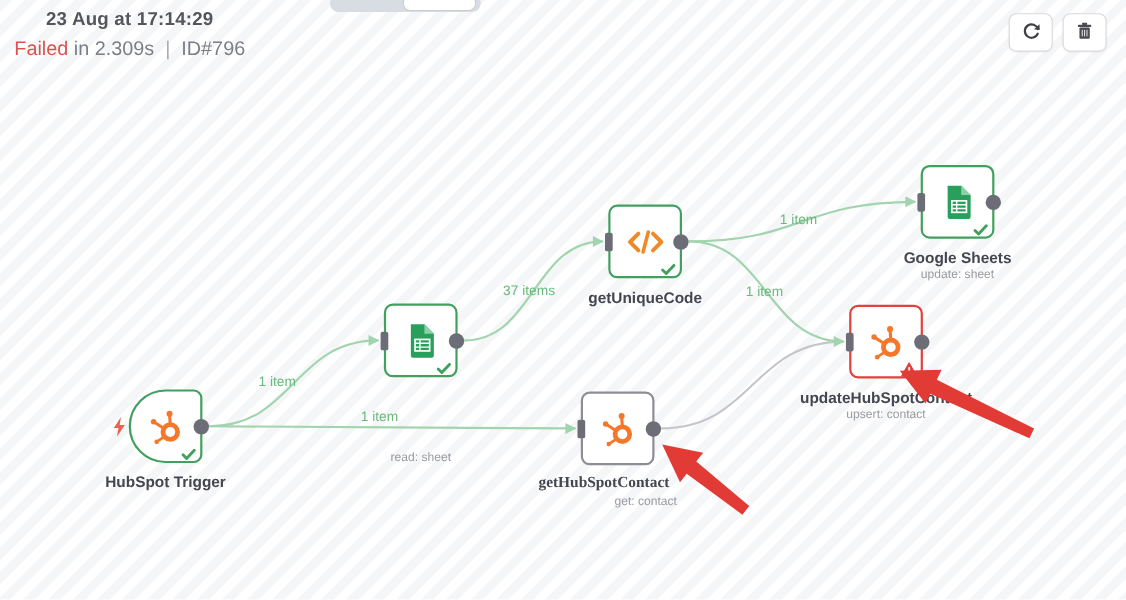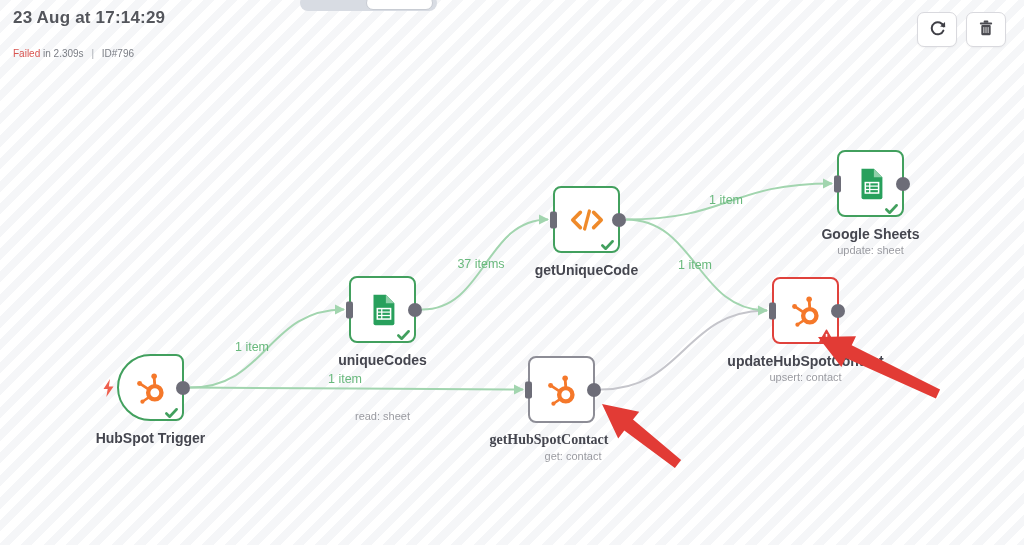--- a/index.html
+++ b/index.html
@@ -4,21 +4,21 @@
 <style>
   html,body{margin:0;padding:0;}
   body{font-family:"Liberation Sans","DejaVu Sans",sans-serif;}
   #canvas{
     position:relative;width:1024px;height:545px;overflow:hidden;
     background:repeating-linear-gradient(135deg,#f5f6f8 0 8px,#ffffff 8px 16px);
   }
   
   .exec-header{position:absolute;left:13px;top:8px;z-index:6;}
   .exec-title{font-size:17px;font-weight:700;color:#54565c;letter-spacing:.2px;text-align:center;}
-  .exec-sub{margin-top:20px;font-size:10px;color:#7b7e85;}
+  .exec-sub{margin-top:6px;font-size:18px;color:#7b7e85;}
   .exec-sub .failed{color:#d9534f;}
   .exec-sub .sep{color:#a9acb3;margin:0 5px;}
   
   .tool-btn{
     position:absolute;top:12px;width:40px;height:35px;background:#fff;
     border:1px solid #d9d9de;border-radius:7px;z-index:6;cursor:pointer;
     display:flex;align-items:center;justify-content:center;
     box-shadow:0 1px 2px rgba(0,0,0,.04);
   }
   #refresh-btn{left:917px;}
@@ -143,21 +143,20 @@
    <line x1="14" y1="22.2" x2="28" y2="22.2" stroke="#fff" stroke-width="1.3"></line>
    <line x1="14" y1="25.8" x2="28" y2="25.8" stroke="#fff" stroke-width="1.3"></line>
    <line x1="18.7" y1="18.5" x2="18.7" y2="29.5" stroke="#fff" stroke-width="1.3"></line>
       </svg>
       <span class="in-port"></span>
       <span class="out-port"></span>
       <svg class="badge" viewBox="0 0 16 15">
         <path d="M2.5 8 L6 11.5 L13.5 3.5" fill="none" stroke="#42a05e" stroke-width="2.8" stroke-linecap="round" stroke-linejoin="round"></path>
       </svg>
     </div>
-    <div class="node-label" style="left: 262.5px; top: 352px;">uniqueCodes</div>
     <div class="node-sublabel" style="left: 262.5px; top: 370px; margin-top: 40px;">read: sheet</div>
     <div class="node success" style="left: 553px; top: 186px;">
       <svg class="n-icon" viewBox="0 0 40 40">
    <polyline points="13,12 5,20 13,28" fill="none" stroke="#ef8a2a" stroke-width="3.8" stroke-linecap="round" stroke-linejoin="round"></polyline>
    <polyline points="27,12 35,20 27,28" fill="none" stroke="#ef8a2a" stroke-width="3.8" stroke-linecap="round" stroke-linejoin="round"></polyline>
    <line x1="22.5" y1="10.5" x2="17.5" y2="29.5" stroke="#ef8a2a" stroke-width="3.4" stroke-linecap="round"></line>
       </svg>
       <span class="in-port"></span>
       <span class="out-port"></span>
       <svg class="badge" viewBox="0 0 16 15">
@@ -189,21 +188,21 @@
    <circle cx="23.3" cy="7.6" r="2.9" fill="#f5782a"></circle>
    <line x1="17.6" y1="21.4" x2="9.6" y2="16.2" stroke="#f5782a" stroke-width="2.9" stroke-linecap="round"></line>
    <circle cx="8" cy="15.2" r="2.6" fill="#f5782a"></circle>
    <line x1="18" y1="29.6" x2="12.4" y2="33.4" stroke="#f5782a" stroke-width="2.6" stroke-linecap="round"></line>
    <circle cx="11" cy="34.4" r="2.2" fill="#f5782a"></circle>
       </svg>
       <span class="in-port"></span>
       <span class="out-port"></span>
     </div>
     <div class="node-label" style="left: 429px; top: 432px; font-family: Liberation Serif, serif;">getHubSpotContact</div>
-    <div class="node-sublabel" style="left: 453px; top: 450px;">get: contact</div>
+    <div class="node-sublabel" style="left: 467px; top: 450px;">get: contact</div>
     <div class="node error" style="left: 772px; top: 277px;">
       <svg class="n-icon" viewBox="0 0 40 40">
    <circle cx="24" cy="25" r="7" fill="none" stroke="#f5782a" stroke-width="4.6"></circle>
    <line x1="24" y1="17.6" x2="23.4" y2="9.5" stroke="#f5782a" stroke-width="3" stroke-linecap="round"></line>
    <circle cx="23.3" cy="7.6" r="2.9" fill="#f5782a"></circle>
    <line x1="17.6" y1="21.4" x2="9.6" y2="16.2" stroke="#f5782a" stroke-width="2.9" stroke-linecap="round"></line>
    <circle cx="8" cy="15.2" r="2.6" fill="#f5782a"></circle>
    <line x1="18" y1="29.6" x2="12.4" y2="33.4" stroke="#f5782a" stroke-width="2.6" stroke-linecap="round"></line>
    <circle cx="11" cy="34.4" r="2.2" fill="#f5782a"></circle>
       </svg>

